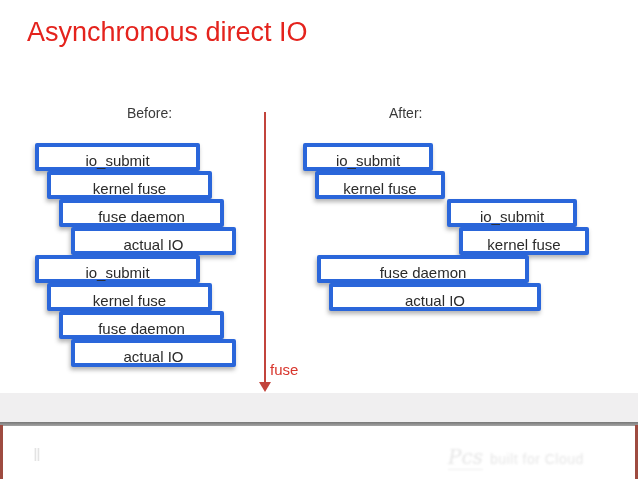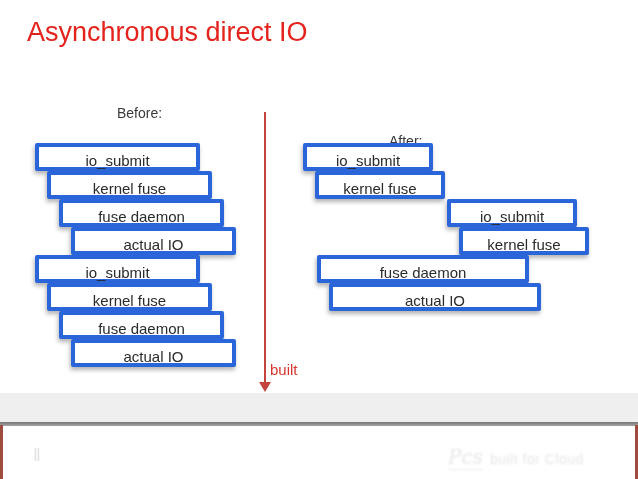--- a/index.html
+++ b/index.html
@@ -19,22 +19,22 @@
     position:absolute;left:27px;top:17px;
     font-size:27px;font-weight:400;color:var(--red);letter-spacing:0;
   }
   .subtitle{
     position:absolute;left:64px;top:63px;
     font-size:19px;color:var(--ink);
   }
   .col-label{
     position:absolute;top:105px;font-size:14px;color:var(--ink);
   }
-  .col-label.before{left:117px;}
-  .col-label.after{left:389px;margin-top:28px;}
+  .col-label.before{left:127px;}
+  .col-label.after{left:389px;}
   .boxes{position:absolute;left:0;top:0;width:100%;height:100%;pointer-events:none;}
   .tbox{
     position:absolute;
     background:#ffffff;
     border:4px solid var(--blue);
     border-radius:2px;
     box-shadow:-1px 3px 4px rgba(90,90,90,0.45);
     display:flex;align-items:center;justify-content:center;
   }
   .tbox span{
@@ -139,21 +139,21 @@
       <div class="tbox" style="left: 317px; top: 255px; width: 212px; height: 28px;">
         <span>fuse daemon</span>
       </div>
       <div class="tbox" style="left: 329px; top: 283px; width: 212px; height: 28px;">
         <span>actual IO</span>
       </div>
     </div>
 
   <div class="time-line"></div>
   <div class="time-head"></div>
-  <div class="time-label">built</div>
+  <div class="time-label">fuse</div>
 
   <div class="footer-band"></div>
   <div class="footer-divider"></div>
   <div class="edge-strip left"></div>
   <div class="edge-strip right"></div>
 
   <div class="wm-left">
     <span class="bars">‖</span>
   </div>
 

